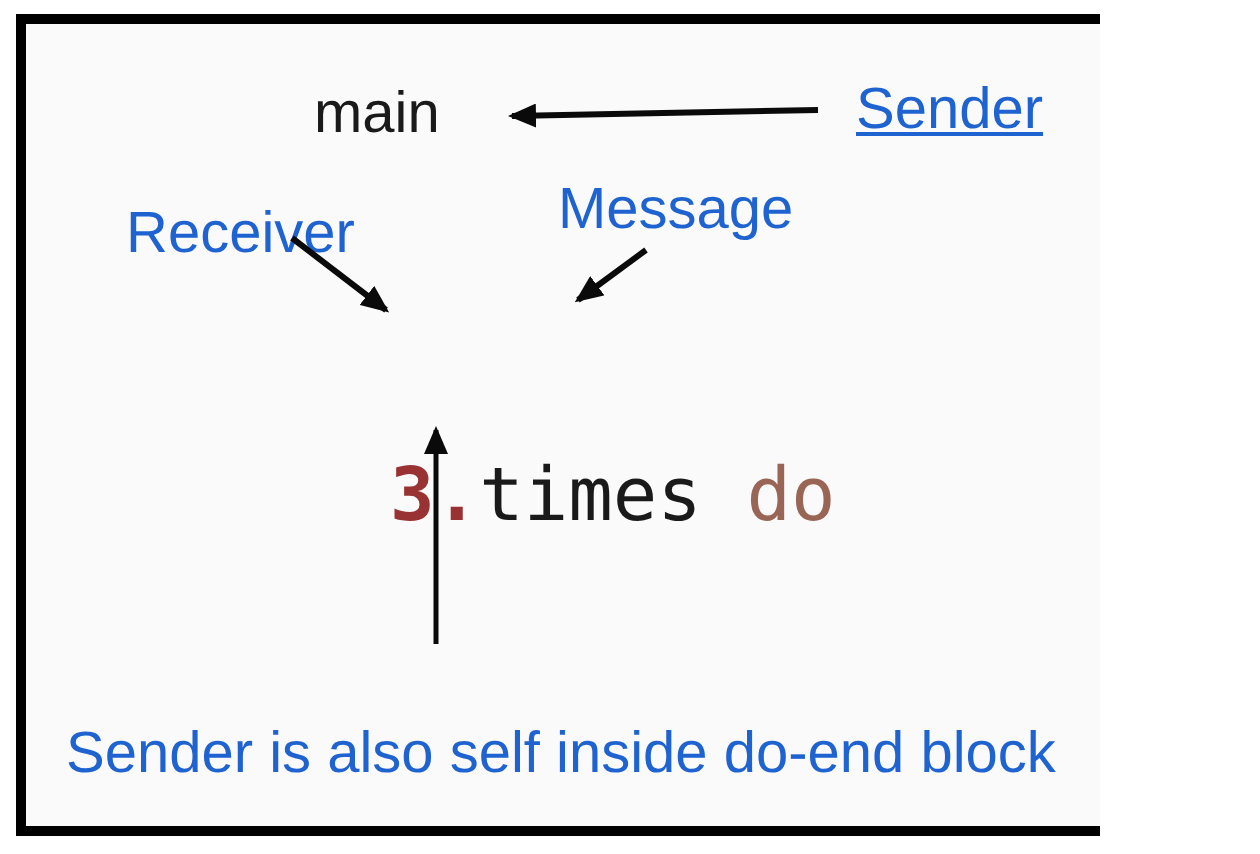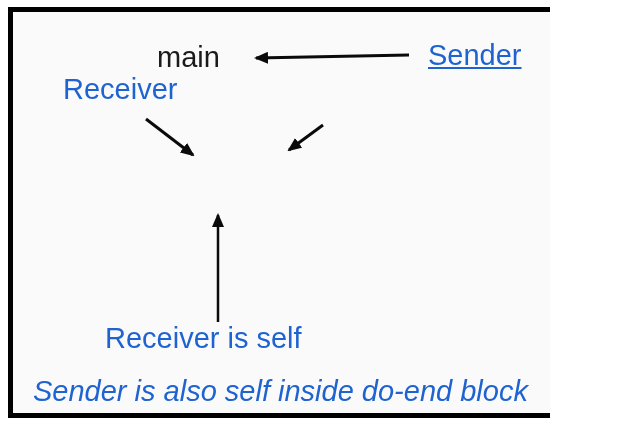--- a/index.html
+++ b/index.html
@@ -64,30 +64,31 @@
 </head>
 <body>
 
 <div class="stage">
   <div class="frame"></div>
 
   <div class="lbl black" style="left:157px;top:42px;">main</div>
 
   <div class="lbl" style="left:428px;top:40px;text-decoration:underline;">Sender</div>
 
-  <div class="lbl" style="left:63px;top:74px;">Receiver</div>
+  <div class="lbl" style="left:63px;top:102px;">Receiver</div>
 
+  <div class="lbl" style="left:279px;top:90px;">Message</div>
 
   <div class="code">
+    <div class="line"><span class="tok-red">3.</span><span class="tok-black">times</span><span> </span><span class="tok-brown">do</span></div>
     
   </div>
 
-  <div class="lbl" style="left:105px;top:323px;">Receiver is self</div>
 
-  <div class="lbl" style="left:33px;top:376px;font-style:italic;">Sender is also self inside do-end block</div>
+  <div class="lbl" style="left:33px;top:362px;">Sender is also self inside do-end block</div>
 
   <svg class="arrows" viewBox="0 0 630 427">
     <defs>
       <marker id="ah" markerWidth="9" markerHeight="8" refX="7" refY="4" orient="auto" markerUnits="userSpaceOnUse">
         <path class="arrowhead" d="M0,0 L9,4 L0,8 z"></path>
       </marker>
       <marker id="ah-big" markerWidth="14" markerHeight="12" refX="12" refY="6" orient="auto" markerUnits="userSpaceOnUse">
         <path class="arrowhead" d="M0,0 L14,6 L0,12 z"></path>
       </marker>
     </defs>

